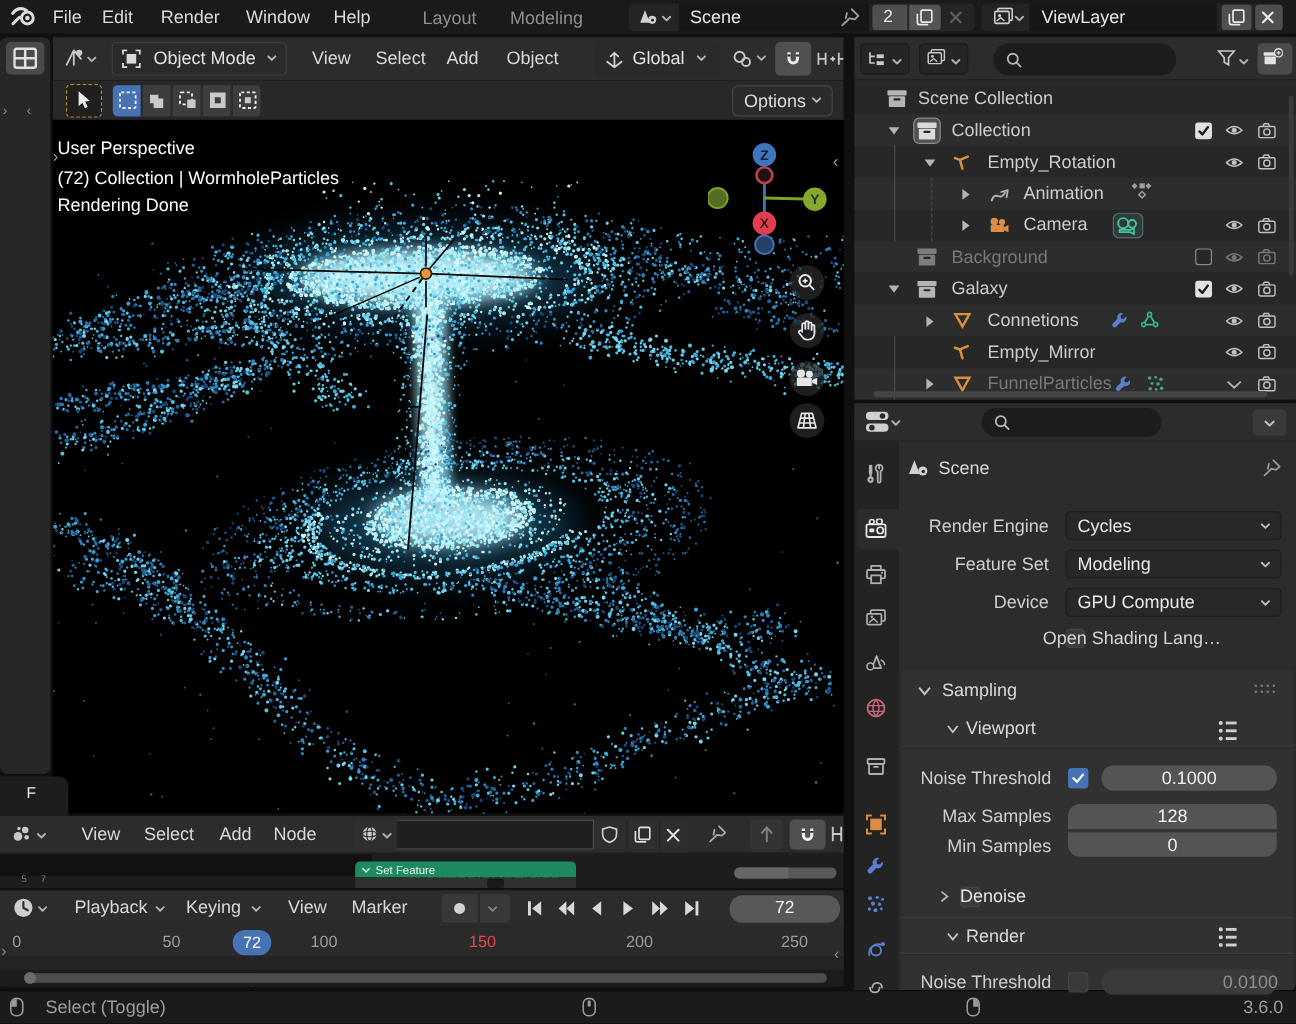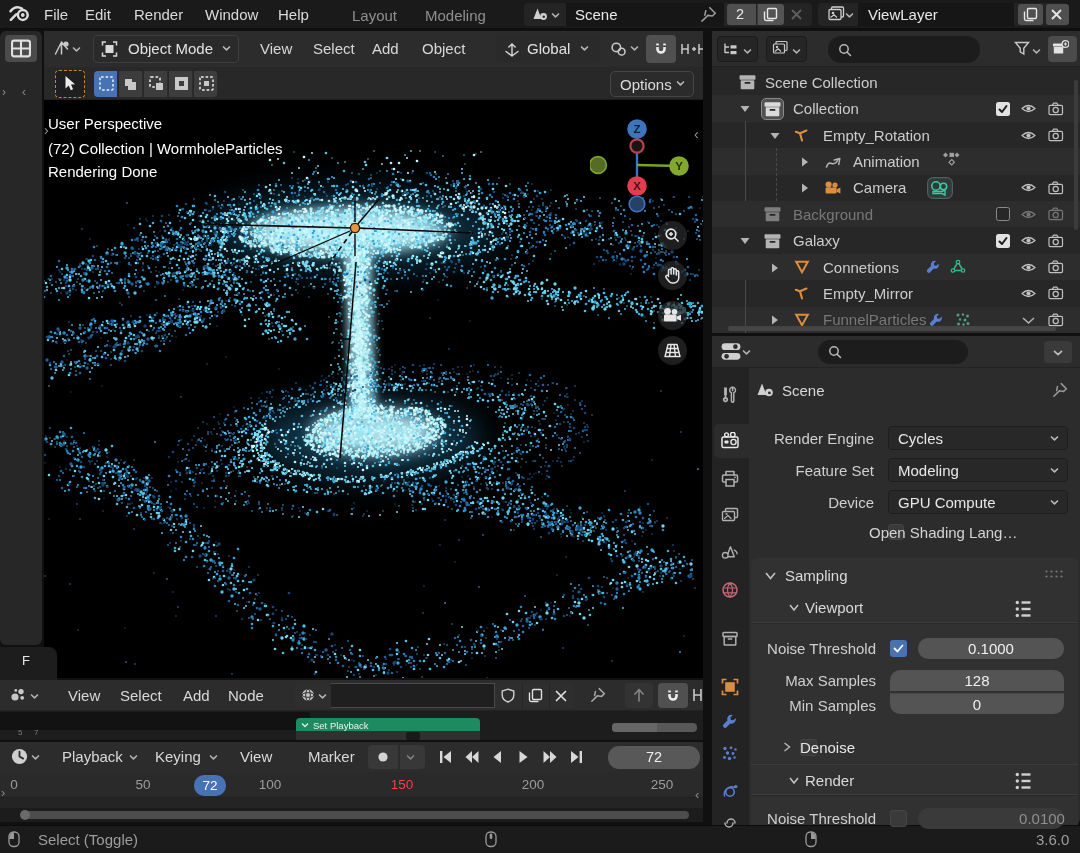--- a/index.html
+++ b/index.html
@@ -314,21 +314,21 @@
 <svg style="position:absolute;left:338px;top:726px" width="95" height="14" viewBox="0 0 95 14">
     <circle cx="6" cy="8" r="1.7" fill="#5a87b8"></circle>
     <circle cx="28" cy="10" r="1.7" fill="#777"></circle>
     <circle cx="56" cy="5" r="1.5" fill="#5a87b8"></circle>
     <circle cx="84" cy="9" r="1.7" fill="#777"></circle>
   </svg>
 <div class="ab" style="left:296px;top:718px;width:184px;height:13px;background:#1e8a5f;border-radius:4px 4px 0 0"></div>
 <svg style="position:absolute;left:301px;top:721px" width="8" height="8" viewBox="0 0 8 8">
     <path d="M1 2.5 L4 5.5 L7 2.5" fill="none" stroke="#d8efe4" stroke-width="1.3"></path>
   </svg>
-<div class="tx" style="left:313px;top:721px;font-size:9.5px;color:#e8f5ee;">Set Playback</div>
+<div class="tx" style="left:313px;top:721px;font-size:9.5px;color:#e8f5ee;">Set Feature</div>
 <div class="ab" style="left:296px;top:731px;width:184px;height:9px;background:#303030"></div>
 <div class="ab" style="left:406px;top:732px;width:14px;height:8px;background:#1a1a1a;border-radius:2px"></div>
 <div class="ab" style="left:612px;top:723px;width:85px;height:9px;background:#585858;border-radius:4px"></div>
 <div class="ab" style="left:612px;top:723px;width:45px;height:9px;background:#666666;border-radius:4px 0 0 4px"></div>
 <div class="ab" style="left:0px;top:742px;width:703px;height:80px;background:#242424;border-radius:0 0 6px 6px;overflow:hidden"></div>
 <div class="ab" style="left:0px;top:742px;width:703px;height:30px;background:#2c2c2c"></div>
 <svg style="position:absolute;left:10px;top:747px" width="19" height="19" viewBox="0 0 18 18">
     <circle cx="9" cy="9" r="7.2" fill="#cfcfcf"></circle>
     <path d="M9 4.5 V9 L12.5 11" stroke="#2c2c2c" stroke-width="1.7" fill="none" stroke-linecap="round"></path>
     <path d="M9 2 A7 7 0 0 0 2 9" fill="none" stroke="#2c2c2c" stroke-width="0"></path>
@@ -338,21 +338,21 @@
   </svg>
 <div class="tx" style="left:62px;top:749px;font-size:15px;color:#d8d8d8;">Playback</div>
 <svg style="position:absolute;left:129px;top:753px" width="9" height="9" viewBox="0 0 9 9">
     <path d="M1.5 2.97 L4.5 5.94 L7.5 2.97" fill="none" stroke-linecap="round" stroke-linejoin="round" stroke="#b0b0b0" stroke-width="1.6"></path>
   </svg>
 <div class="tx" style="left:155px;top:749px;font-size:15px;color:#d8d8d8;">Keying</div>
 <svg style="position:absolute;left:209px;top:753px" width="9" height="9" viewBox="0 0 9 9">
     <path d="M1.5 2.97 L4.5 5.94 L7.5 2.97" fill="none" stroke-linecap="round" stroke-linejoin="round" stroke="#b0b0b0" stroke-width="1.6"></path>
   </svg>
 <div class="tx" style="left:240px;top:749px;font-size:15px;color:#d8d8d8;">View</div>
-<div class="tx" style="left:308px;top:749px;font-size:15px;color:#d8d8d8;">Marker</div>
+<div class="tx" style="left:293px;top:749px;font-size:15px;color:#d8d8d8;">Marker</div>
 <div class="ab" style="left:368px;top:745px;width:30px;height:24px;background:#383838;border-radius:4px 0 0 4px"></div>
 <svg style="position:absolute;left:377px;top:751px" width="12" height="12" viewBox="0 0 12 12">
     <circle cx="6" cy="6" r="4.6" fill="#d2d2d2"></circle>
   </svg>
 <div class="ab" style="left:399px;top:745px;width:26px;height:24px;background:#383838;border-radius:0 4px 4px 0;border-left:1px solid #2a2a2a"></div>
 <svg style="position:absolute;left:406px;top:753px" width="9" height="9" viewBox="0 0 9 9">
     <path d="M1.5 2.97 L4.5 5.94 L7.5 2.97" fill="none" stroke-linecap="round" stroke-linejoin="round" stroke="#808080" stroke-width="1.6"></path>
   </svg>
 <svg style="position:absolute;left:437px;top:749px" width="17" height="16" viewBox="0 0 17 16">
     <path d="M3 2 h2.4 v12 h-2.4 z" fill="#d8d8d8"></path>

